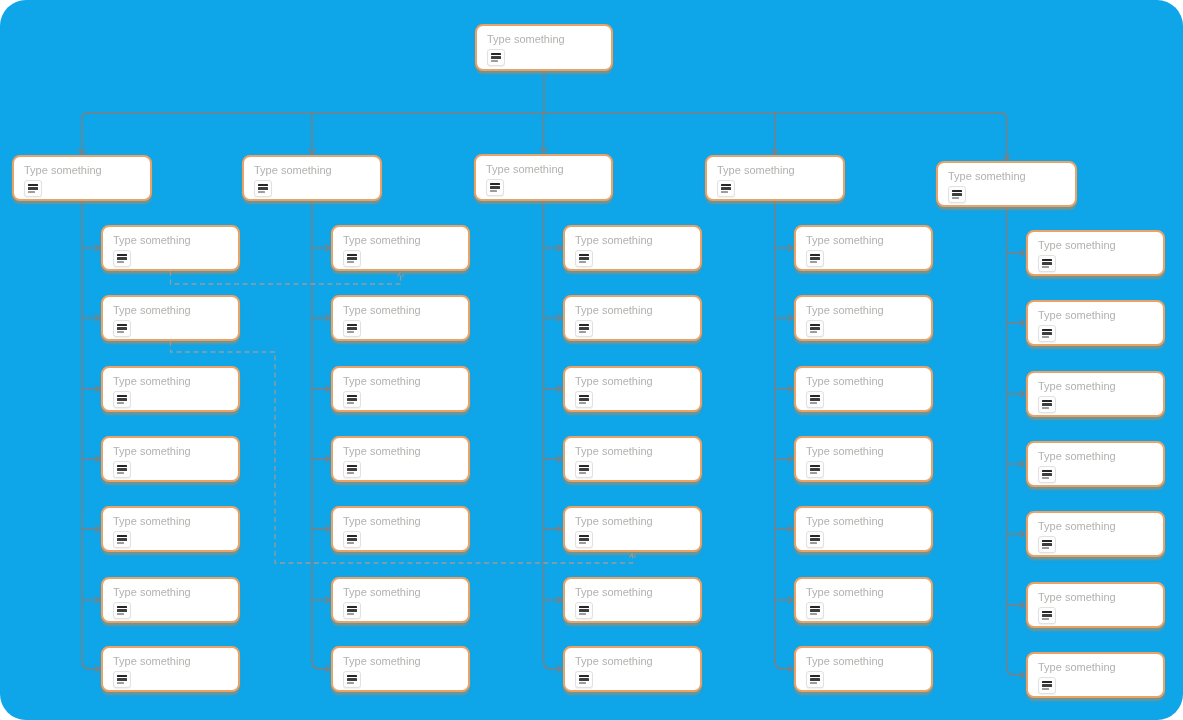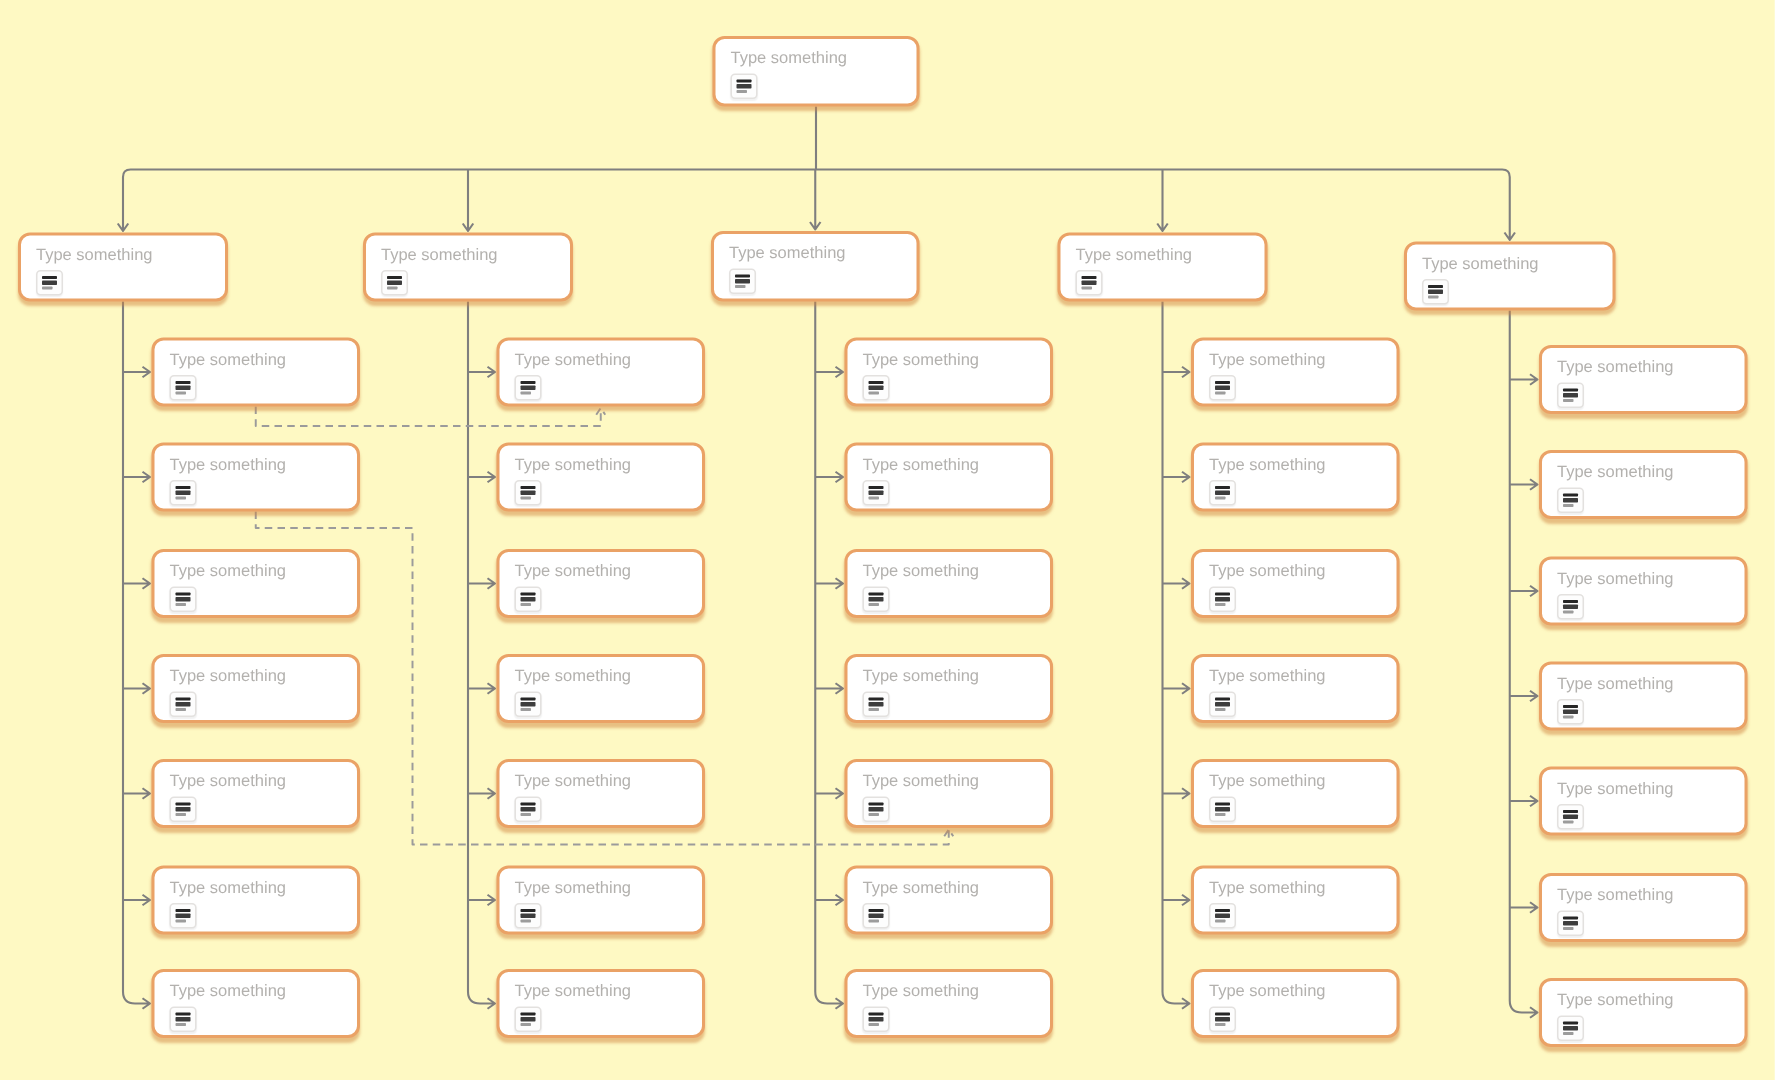--- a/index.html
+++ b/index.html
@@ -24,21 +24,21 @@
     padding:2px 3px; cursor:pointer;
   }
   .notes i{display:block; border-radius:0.5px;}
   .notes .l1{height:1.5px; width:10px; background:#262626;}
   .notes .l2{height:2.5px; width:10px; background:#3d3d3d;}
   .notes .l3{height:1.5px; width:7px;  background:#9c9c9c;}
 </style>
 </head>
 <body>
 
-<div id="canvas" style="width: 1183px; height: 720px; background: #fef9c3;">
+<div id="canvas" style="width: 1183px; height: 720px; background: #0ea5e9; border-radius: 26px;">
   <svg id="wires" width="1183" height="720" xmlns="http://www.w3.org/2000/svg">
       <path d="M 544 71 V 113 M 82 154 V 118 Q 82 113 87 113 H 1001.5 Q 1006.5 113 1006.5 118 V 160 M 78.5 149 L 82 154 L 85.5 149 M 312 113 V 154 M 308.5 149 L 312 154 L 315.5 149 M 543.5 113 V 153 M 540 148 L 543.5 153 L 547 148 M 775 113 V 154 M 771.5 149 L 775 154 L 778.5 149 M 1003 155 L 1006.5 160 L 1010 155 M 82 201 V 661 Q 82 669 90 669 H 100 M 95 665.5 L 100 669 L 95 672.5 M 82 248 H 100 M 95 244.5 L 100 248 L 95 251.5 M 82 318 H 100 M 95 314.5 L 100 318 L 95 321.5 M 82 389 H 100 M 95 385.5 L 100 389 L 95 392.5 M 82 459 H 100 M 95 455.5 L 100 459 L 95 462.5 M 82 529 H 100 M 95 525.5 L 100 529 L 95 532.5 M 82 600 H 100 M 95 596.5 L 100 600 L 95 603.5 M 312 201 V 661 Q 312 669 320 669 H 330 M 325 665.5 L 330 669 L 325 672.5 M 312 248 H 330 M 325 244.5 L 330 248 L 325 251.5 M 312 318 H 330 M 325 314.5 L 330 318 L 325 321.5 M 312 389 H 330 M 325 385.5 L 330 389 L 325 392.5 M 312 459 H 330 M 325 455.5 L 330 459 L 325 462.5 M 312 529 H 330 M 325 525.5 L 330 529 L 325 532.5 M 312 600 H 330 M 325 596.5 L 330 600 L 325 603.5 M 543.5 201 V 661 Q 543.5 669 551.5 669 H 562 M 557 665.5 L 562 669 L 557 672.5 M 543.5 248 H 562 M 557 244.5 L 562 248 L 557 251.5 M 543.5 318 H 562 M 557 314.5 L 562 318 L 557 321.5 M 543.5 389 H 562 M 557 385.5 L 562 389 L 557 392.5 M 543.5 459 H 562 M 557 455.5 L 562 459 L 557 462.5 M 543.5 529 H 562 M 557 525.5 L 562 529 L 557 532.5 M 543.5 600 H 562 M 557 596.5 L 562 600 L 557 603.5 M 775 201 V 661 Q 775 669 783 669 H 793 M 788 665.5 L 793 669 L 788 672.5 M 775 248 H 793 M 788 244.5 L 793 248 L 788 251.5 M 775 318 H 793 M 788 314.5 L 793 318 L 788 321.5 M 775 389 H 793 M 788 385.5 L 793 389 L 788 392.5 M 775 459 H 793 M 788 455.5 L 793 459 L 788 462.5 M 775 529 H 793 M 788 525.5 L 793 529 L 788 532.5 M 775 600 H 793 M 788 596.5 L 793 600 L 788 603.5 M 1006.5 207 V 667 Q 1006.5 675 1014.5 675 H 1025 M 1020 671.5 L 1025 675 L 1020 678.5 M 1006.5 253 H 1025 M 1020 249.5 L 1025 253 L 1020 256.5 M 1006.5 323 H 1025 M 1020 319.5 L 1025 323 L 1020 326.5 M 1006.5 394 H 1025 M 1020 390.5 L 1025 394 L 1020 397.5 M 1006.5 464 H 1025 M 1020 460.5 L 1025 464 L 1020 467.5 M 1006.5 534 H 1025 M 1020 530.5 L 1025 534 L 1020 537.5 M 1006.5 605 H 1025 M 1020 601.5 L 1025 605 L 1020 608.5 " fill="none" stroke="#7f7f7f" stroke-width="1.4" stroke-linejoin="round"></path>
       <path d="M 170.5 271 L 170.5 284 L 400.5 284 L 400.5 272 M 397.5 276.5 L 400.5 272 L 403.5 276.5 " fill="none" stroke="#9b9b9b" stroke-width="1.3" stroke-linejoin="round" stroke-dasharray="5 3.5"></path>
       <path d="M 170.5 341 L 170.5 352 L 275 352 L 275 563 L 632.5 563 L 632.5 553 M 629.5 557.5 L 632.5 553 L 635.5 557.5 " fill="none" stroke="#9b9b9b" stroke-width="1.3" stroke-linejoin="round" stroke-dasharray="5 3.5"></path>
     </svg>
 
 <div class="node" style="left: 475px; top: 24px; width: 138px; height: 47px; border-color: rgb(234, 162, 102); background: rgb(255, 255, 255);">
       <span class="label" style="color: rgb(179, 177, 174);">Type something</span>
       <span class="notes">
         <i class="l1"></i>

